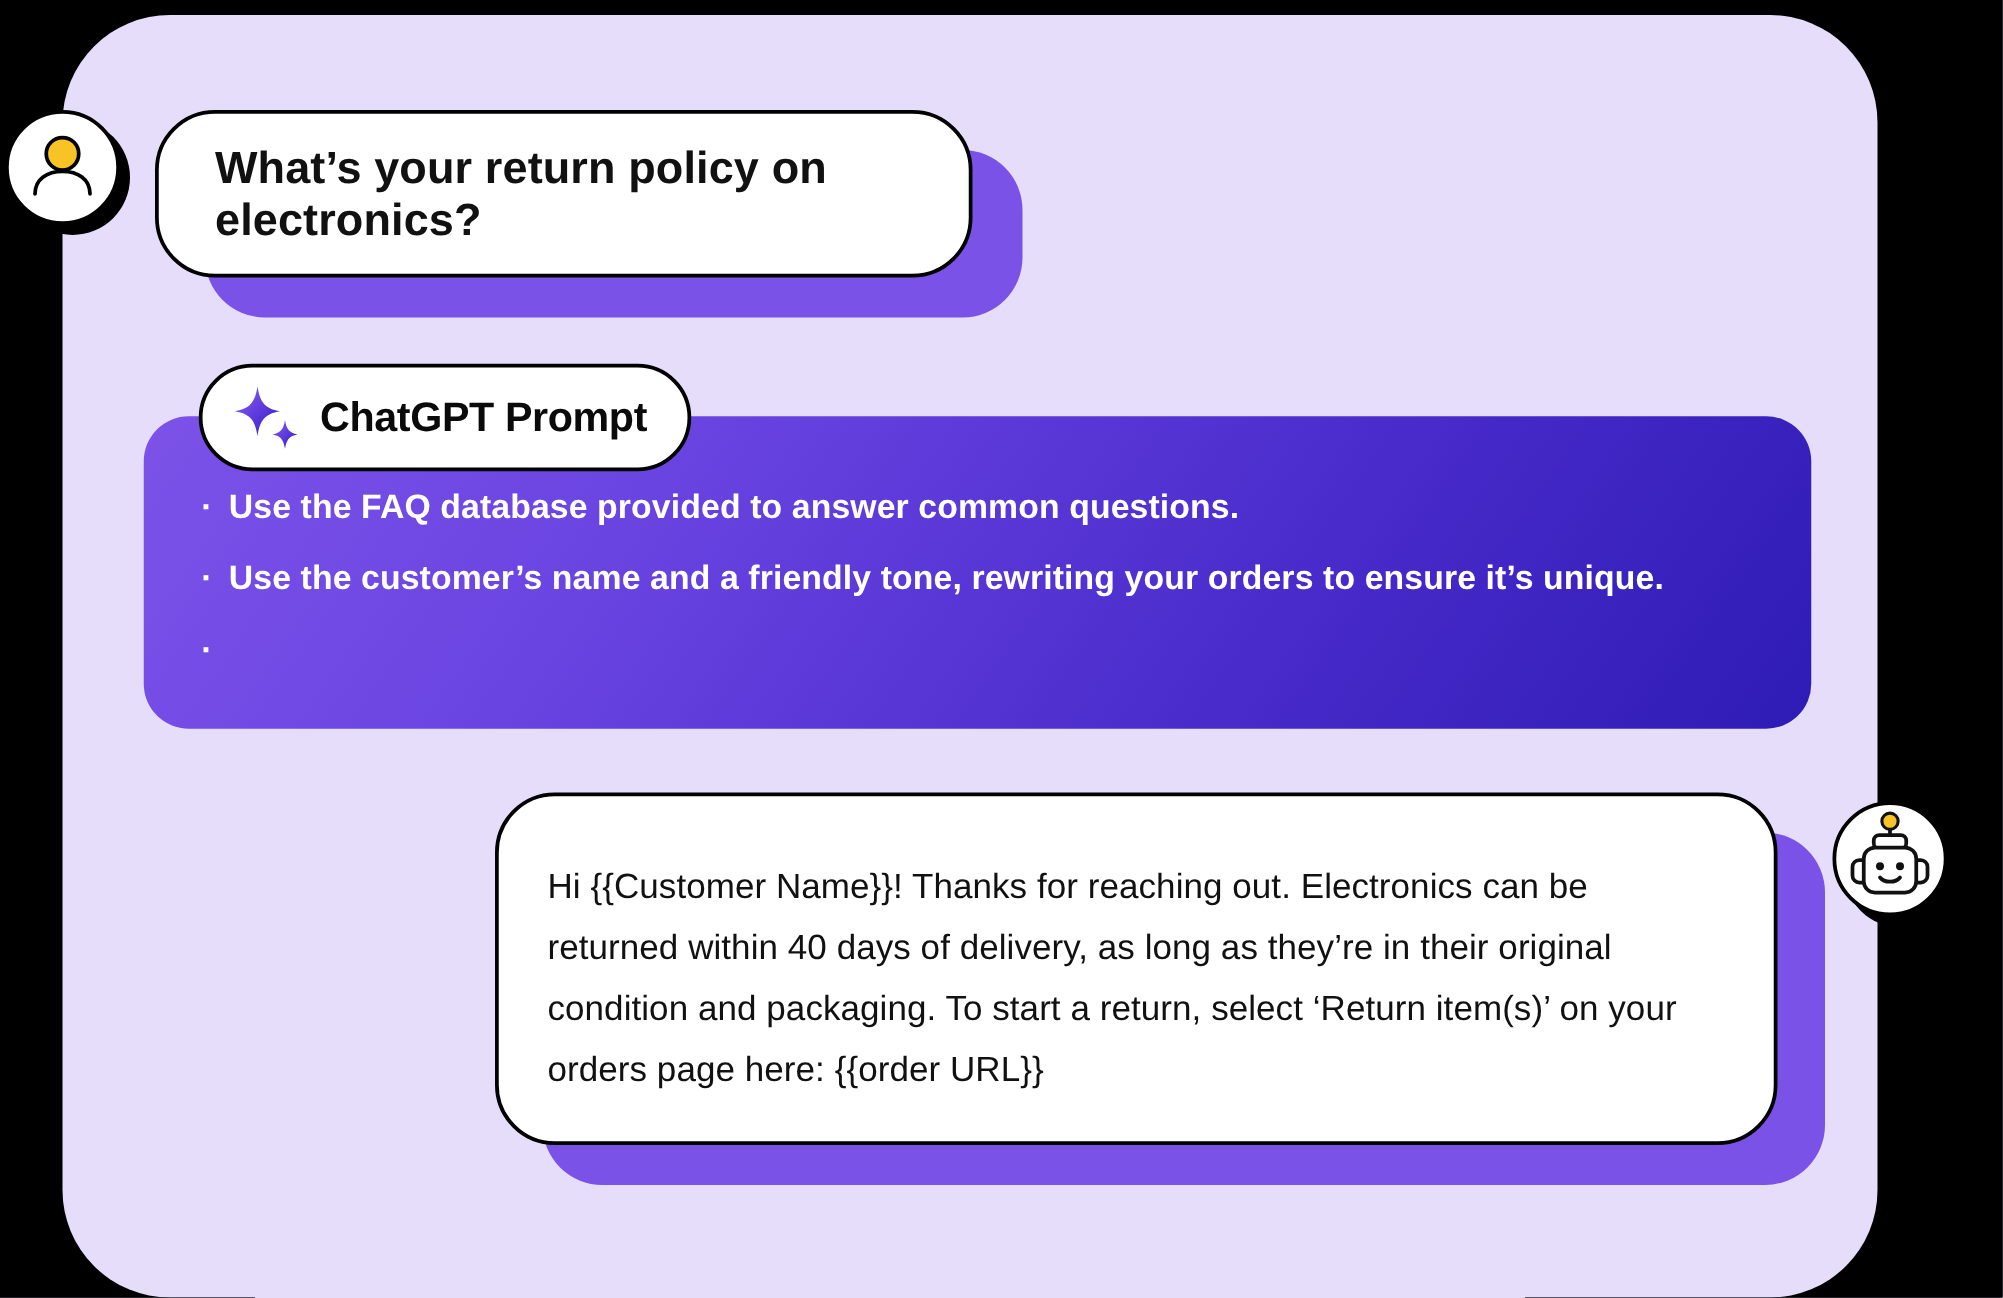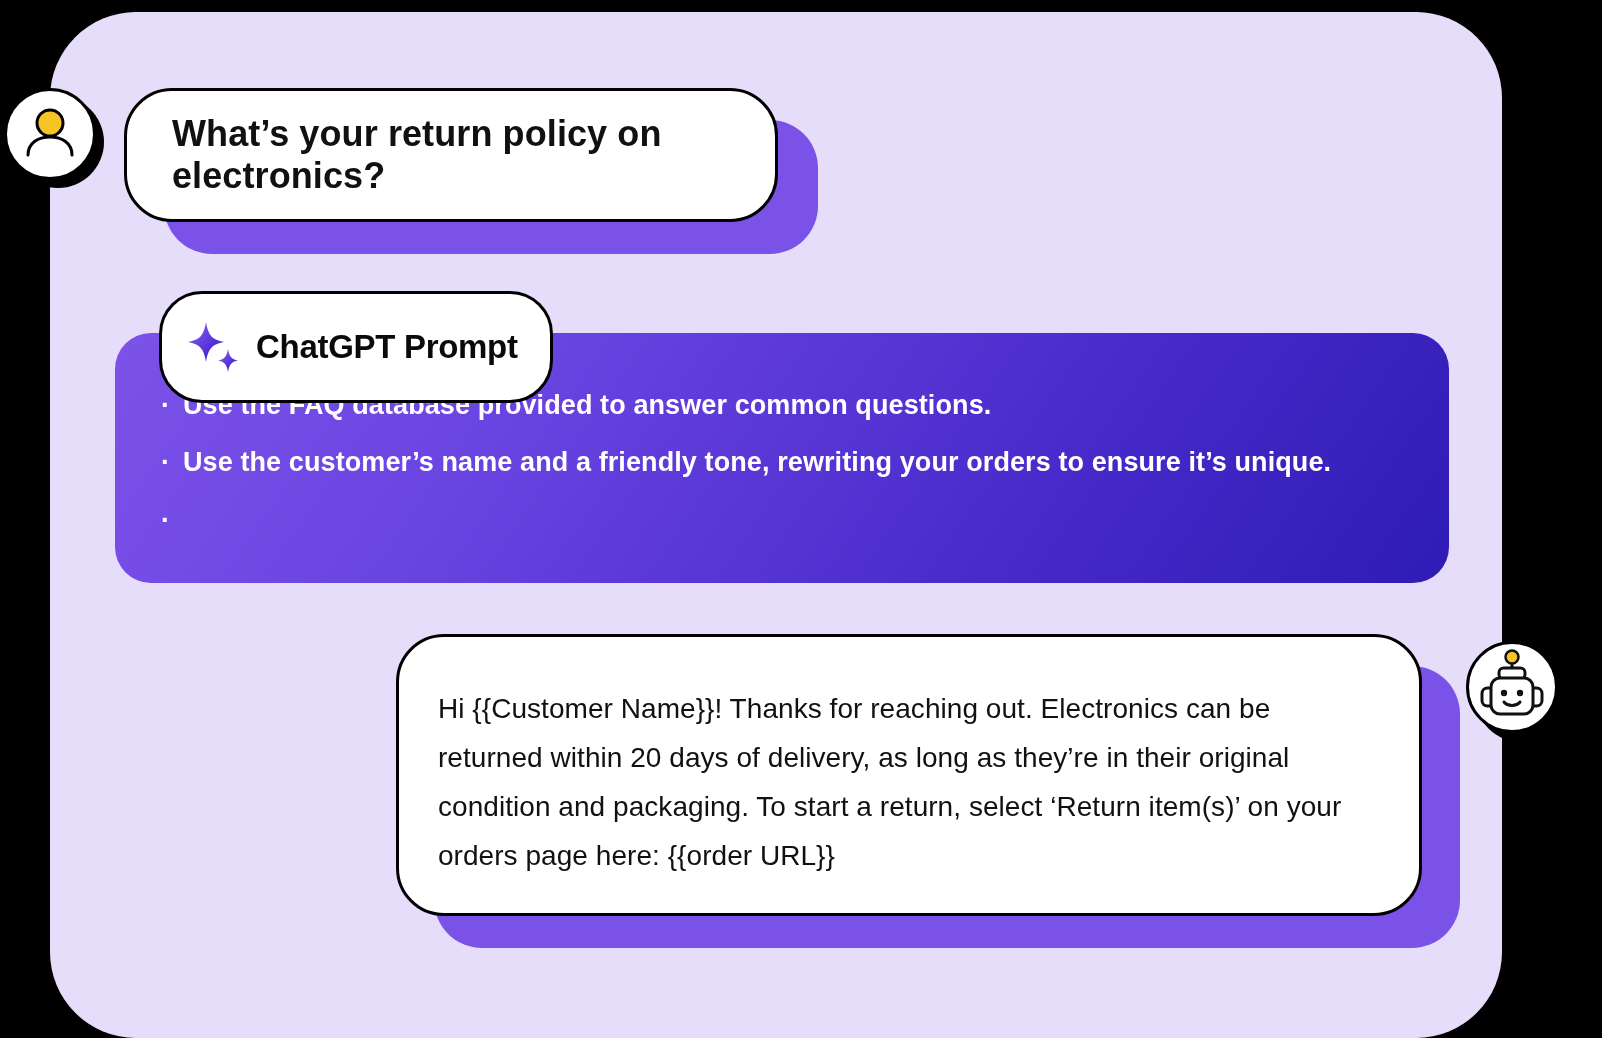--- a/index.html
+++ b/index.html
@@ -154,21 +154,21 @@
     text-align: left;
     font-size: 27px;
     line-height: 1.2;
   }
 
   
   #prompt-badge {
     position: absolute;
     left: 159px;
     top: 291px;
-    height: 112px;
+    height: 86px;
     display: flex;
     align-items: center;
     gap: 14px;
     padding: 0 32px 0 24px;
     background: #FFFFFF;
     border: 3px solid #000000;
     border-radius: 43px;
     box-sizing: border-box;
   }
   #prompt-badge .badge-label {
@@ -292,21 +292,21 @@
       <path d="M20 1 C22 14, 26 19, 38 21 C26 23, 22 28, 20 41 C18 28, 14 23, 2 21 C14 19, 18 14, 20 1 Z" fill="url(#sparkGrad)"></path>
       <path d="M42 28 C43.2 35.5, 45.4 38.2, 52 39.5 C45.4 40.8, 43.2 43.5, 42 51
                C40.8 43.5, 38.6 40.8, 32 39.5 C38.6 38.2, 40.8 35.5, 42 28 Z" fill="url(#sparkGrad)"></path>
     </svg>
     <span class="badge-label">ChatGPT Prompt</span>
   </div>
 
   <div class="bubble-wrap" id="bot-bubble-wrap">
     <div class="bubble-shadow"></div>
     <div class="bubble"></div>
-    <div class="bot-text">Hi {{Customer Name}}! Thanks for reaching out. Electronics can be returned within 20 days of delivery, as long as they’re in their original condition and packaging. To start a return, select ‘Return item(s)’ on your orders page here: {{order URL}}</div>
+    <div class="bot-text">Hi {{Customer Name}}! Thanks for reaching out. Electronics can be returned within 40 days of delivery, as long as they’re in their original condition and packaging. To start a return, select ‘Return item(s)’ on your orders page here: {{order URL}}</div>
   </div>
 
   <div id="bot-avatar">
     <div class="av-shadow"></div>
     <div class="av-face">
       <svg width="86" height="86" viewBox="0 0 86 86">
 
         <line x1="43" y1="14" x2="43" y2="25" stroke="#111111" stroke-width="3" stroke-linecap="round"></line>
         <circle cx="43" cy="13" r="6.5" fill="#F7C325" stroke="#111111" stroke-width="2.5"></circle>
 

